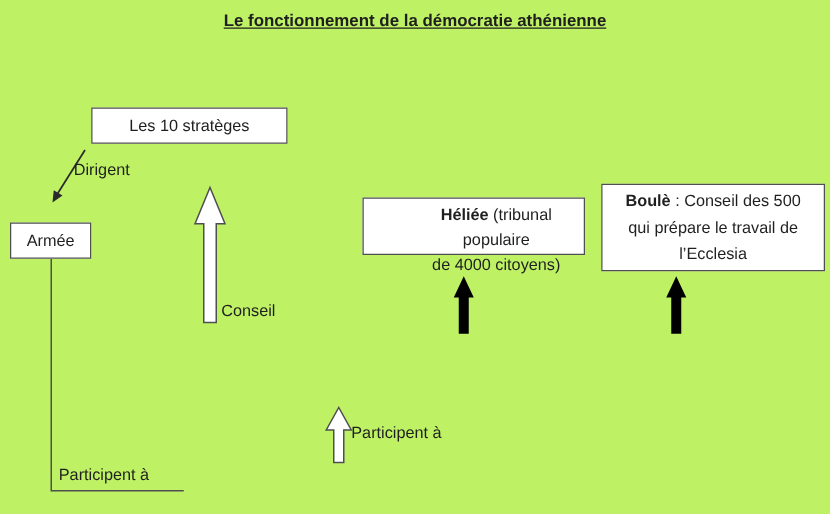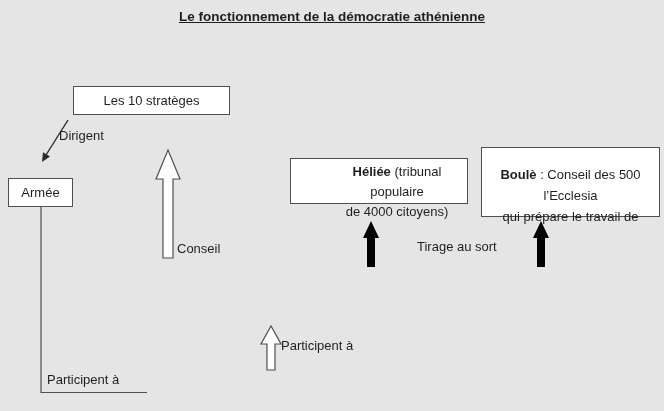--- a/index.html
+++ b/index.html
@@ -1,20 +1,20 @@
 <!DOCTYPE html>
 <html><head>
 <meta charset="utf-8">
 <style>
   html, body { margin: 0; padding: 0; background: #ffffff; }
   .canvas {
     position: relative;
     width: 664px;
     height: 411px;
-    background: #e5e5e5;
+    background: #bef264;
     font-family: "Liberation Sans", sans-serif;
     color: #1f1f1f;
     font-size: 13px;
     overflow: hidden;
   }
   .title {
     position: absolute;
     top: 9px;
     left: 0;
     width: 100%;
@@ -27,21 +27,21 @@
   .box {
     position: absolute;
     border: 1px solid #4f4f4f;
     background: #ffffff;
     text-align: center;
     box-sizing: border-box;
   }
   .box-strateges { left: 73px;  top: 86px;  width: 157px; height: 29px; line-height: 27px; }
   .box-armee     { left: 8px;   top: 178px; width: 65px;  height: 29px; line-height: 27px; }
   .box-heliee    { left: 290px; top: 158px; width: 178px; height: 46px; line-height: 20px; padding-top: 3px; padding-left: 36px; }
-  .box-boule     { left: 481px; top: 147px; width: 179px; height: 70px; line-height: 21px; padding-top: 16px; }
+  .box-boule     { left: 481px; top: 147px; width: 179px; height: 70px; line-height: 21px; padding-top: 2px; }
   .box-ecclesia  { left: 99px;  top: 281px; width: 485px; height: 31px; line-height: 29px; }
   .box-citoyens  { left: 147px; top: 376px; width: 253px; height: 28px; line-height: 26px; }
   .lbl {
     position: absolute;
     white-space: nowrap;
     line-height: 16px;
   }
   .lbl-dirigent    { left: 59px;  top: 128px; }
   .lbl-elisent     { left: 177px; top: 241px; }
   .lbl-tirage      { left: 417px; top: 239px; }
@@ -80,25 +80,24 @@
     <span>Armée</span>
   </div>
 
   <div class="box box-heliee">
     <div><b>Héliée</b><span> (tribunal populaire</span></div>
     <div>de 4000 citoyens)</div>
   </div>
 
   <div class="box box-boule">
     <div><b>Boulè</b><span> : Conseil des 500</span></div>
+    <div>qui prépare le travail de</div>
     <div>l’Ecclesia</div>
-    <div>qui prépare le travail de</div>
   </div>
 
 
 
   <div class="lbl lbl-dirigent">Dirigent</div>
   <div class="lbl lbl-elisent">Conseil</div>
-  <div class="lbl lbl-tirage">Tirage au sort</div>
   <div class="lbl lbl-part-eccl">Participent à</div>
   <div class="lbl lbl-part-armee">Participent à</div>
 
 </div>
 
 </body></html>

